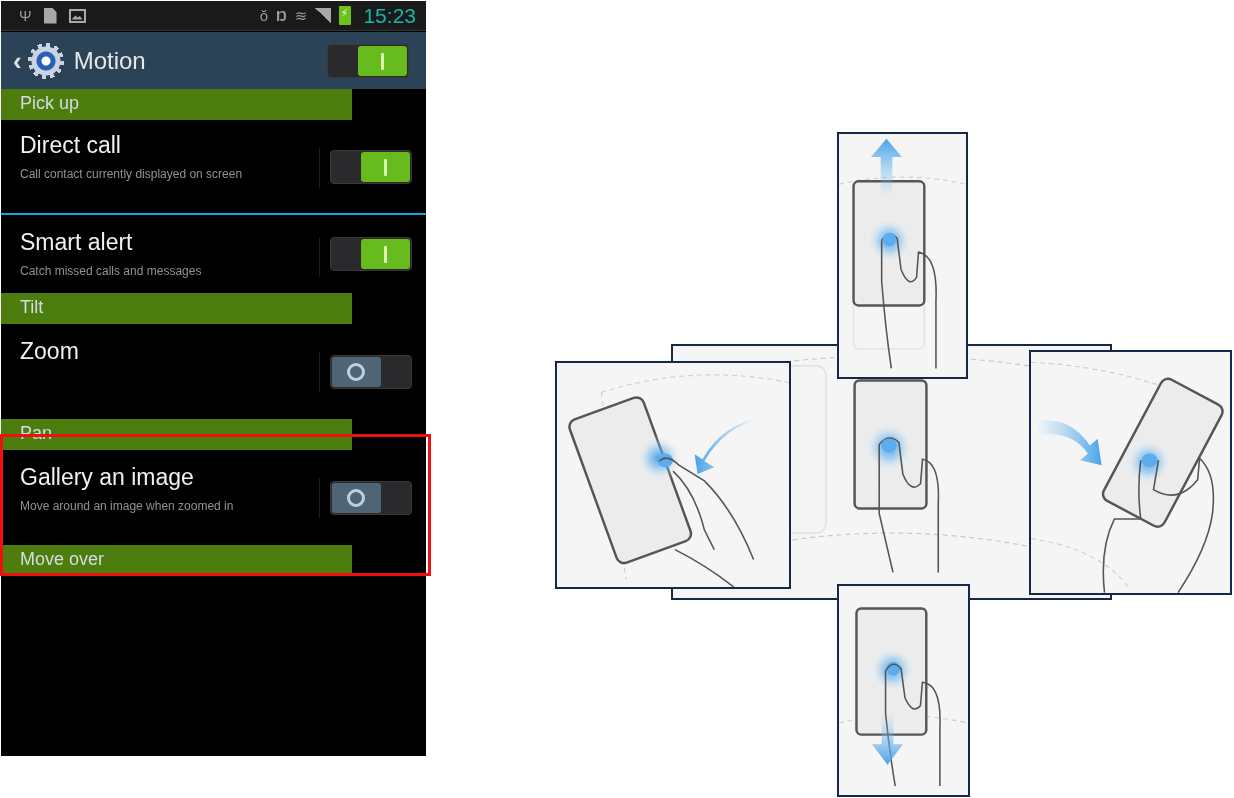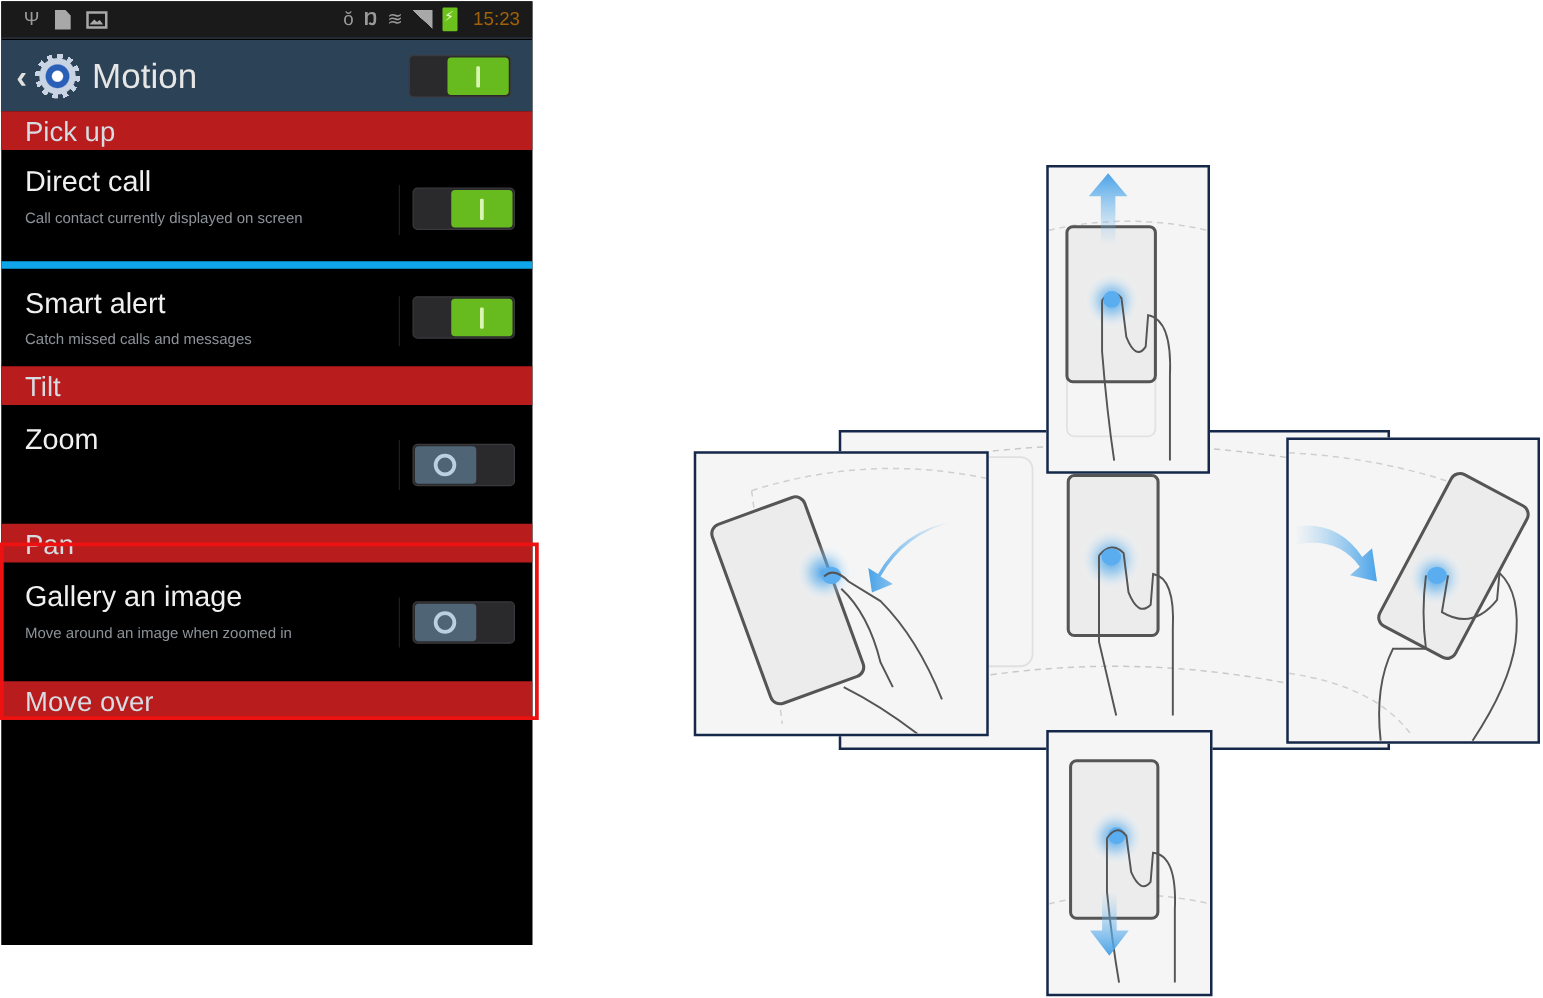--- a/index.html
+++ b/index.html
@@ -18,55 +18,55 @@
   }
   .status-left { display: flex; gap: 12px; align-items: center; }
   .status-right { margin-left: auto; display: flex; gap: 8px; align-items: center; }
   .sb-icon { color: #9a9a9a; font-size: 15px; line-height: 1; display: inline-flex; align-items: center; }
   .sb-sd { width: 13px; height: 16px; background: #a8a8a8; clip-path: polygon(0 0,65% 0,100% 30%,100% 100%,0 100%); }
   .sb-img { width: 17px; height: 14px; border: 2px solid #a8a8a8; position: relative; }
   .sb-img::after { content:""; position:absolute; left:1px; bottom:1px; width:11px; height:5px; background:#a8a8a8; clip-path: polygon(0 100%,35% 20%,55% 60%,75% 30%,100% 100%); }
   .sb-battery { width: 12px; height: 19px; background: #6cc21d; border-radius: 1px; position: relative; }
   .sb-battery::after { content:"⚡"; position:absolute; left:1px; top:1px; font-size:11px; color:#e8f8c8; }
   .sb-signal { width: 16px; height: 15px; background: linear-gradient(to top right, transparent 49%, #a8a8a8 50%); }
-  .sb-time { color: #a16207; font-size: 15px; margin-left: 4px; }
+  .sb-time { color: #14b8a6; font-size: 21px; margin-left: 4px; }
 
   .action-bar {
     position: absolute; left: 0; top: 31px; width: 425px; height: 57px;
     background: #2c4256; display: flex; align-items: center; padding-left: 12px;
   }
   .back-icon { color: #e0e0e0; font-size: 26px; font-weight: bold; margin-right: 6px; line-height: 1; }
   .gear-icon {
     width: 36px; height: 36px; border-radius: 50%; position: relative; margin-right: 10px;
     background: radial-gradient(circle, #ffffff 0 4px, #2a5fb8 5px 9px, #c8d4e4 10px 14px, transparent 15px);
   }
   .gear-icon::before {
     content:""; position:absolute; inset:0;
     background: repeating-conic-gradient(#c8d4e4 0 15deg, transparent 15deg 30deg);
     -webkit-mask: radial-gradient(circle, transparent 13px, #000 14px 18px, transparent 18px);
             mask: radial-gradient(circle, transparent 13px, #000 14px 18px, transparent 18px);
   }
-  .action-title { color: #e6e6e6; font-size: 28px; }
+  .action-title { color: #e6e6e6; font-size: 24px; }
 
   .toggle {
     position: absolute; width: 82px; height: 34px; border-radius: 4px;
     background: #2a2a2c; border: 1px solid #3a3a3e; overflow: hidden;
   }
   .toggle .knob { position: absolute; top: 1px; width: 49px; height: 30px; border-radius: 3px; }
   .toggle.on .knob { right: 1px; background: #68bb1e; }
   .toggle.on .knob::after { content:""; position:absolute; left:23px; top:7px; width:3px; height:17px; background:#d8f4b0; border-radius:1px; }
   .toggle.off .knob { left: 1px; background: #4f6576; }
   .toggle.off .knob::after { content:""; position:absolute; left:15px; top:6px; width:18px; height:18px; border:3px solid #bcd0e0; border-radius:50%; box-sizing:border-box; }
   .action-bar .toggle { right: 17px; top: 12px; }
 
   .section-header {
-    position: absolute; left: 0; width: 425px; height: 31px;
-    background: #b91c1c; color: #d6dce2; font-size: 22px; padding: 4px 0 0 19px;
-  }
-  .row { position: absolute; left: 0; width: 425px; border-bottom: 6px solid #0ea5e9; }
+    position: absolute; left: 0; width: 351px; height: 31px;
+    background: #4d7c0f; color: #d6dce2; font-size: 18px; padding: 4px 0 0 19px;
+  }
+  .row { position: absolute; left: 0; width: 425px; border-bottom: 2px solid #0ea5e9; }
   .row-title { position: absolute; left: 19px; color: #f0f0f0; font-size: 23px; }
   .row-sub { position: absolute; left: 19px; width: 290px; color: #8c9398; font-size: 12px; line-height: 21px; }
   .row-divider { position: absolute; left: 318px; width: 1px; background: #1c1f22; }
   .row .toggle { right: 14px; }
 
   .highlight-box {
     position: absolute; left: 0; top: 434px; width: 431px; height: 142px;
     border: 3px solid #ee1111; pointer-events: none;
   }
 

